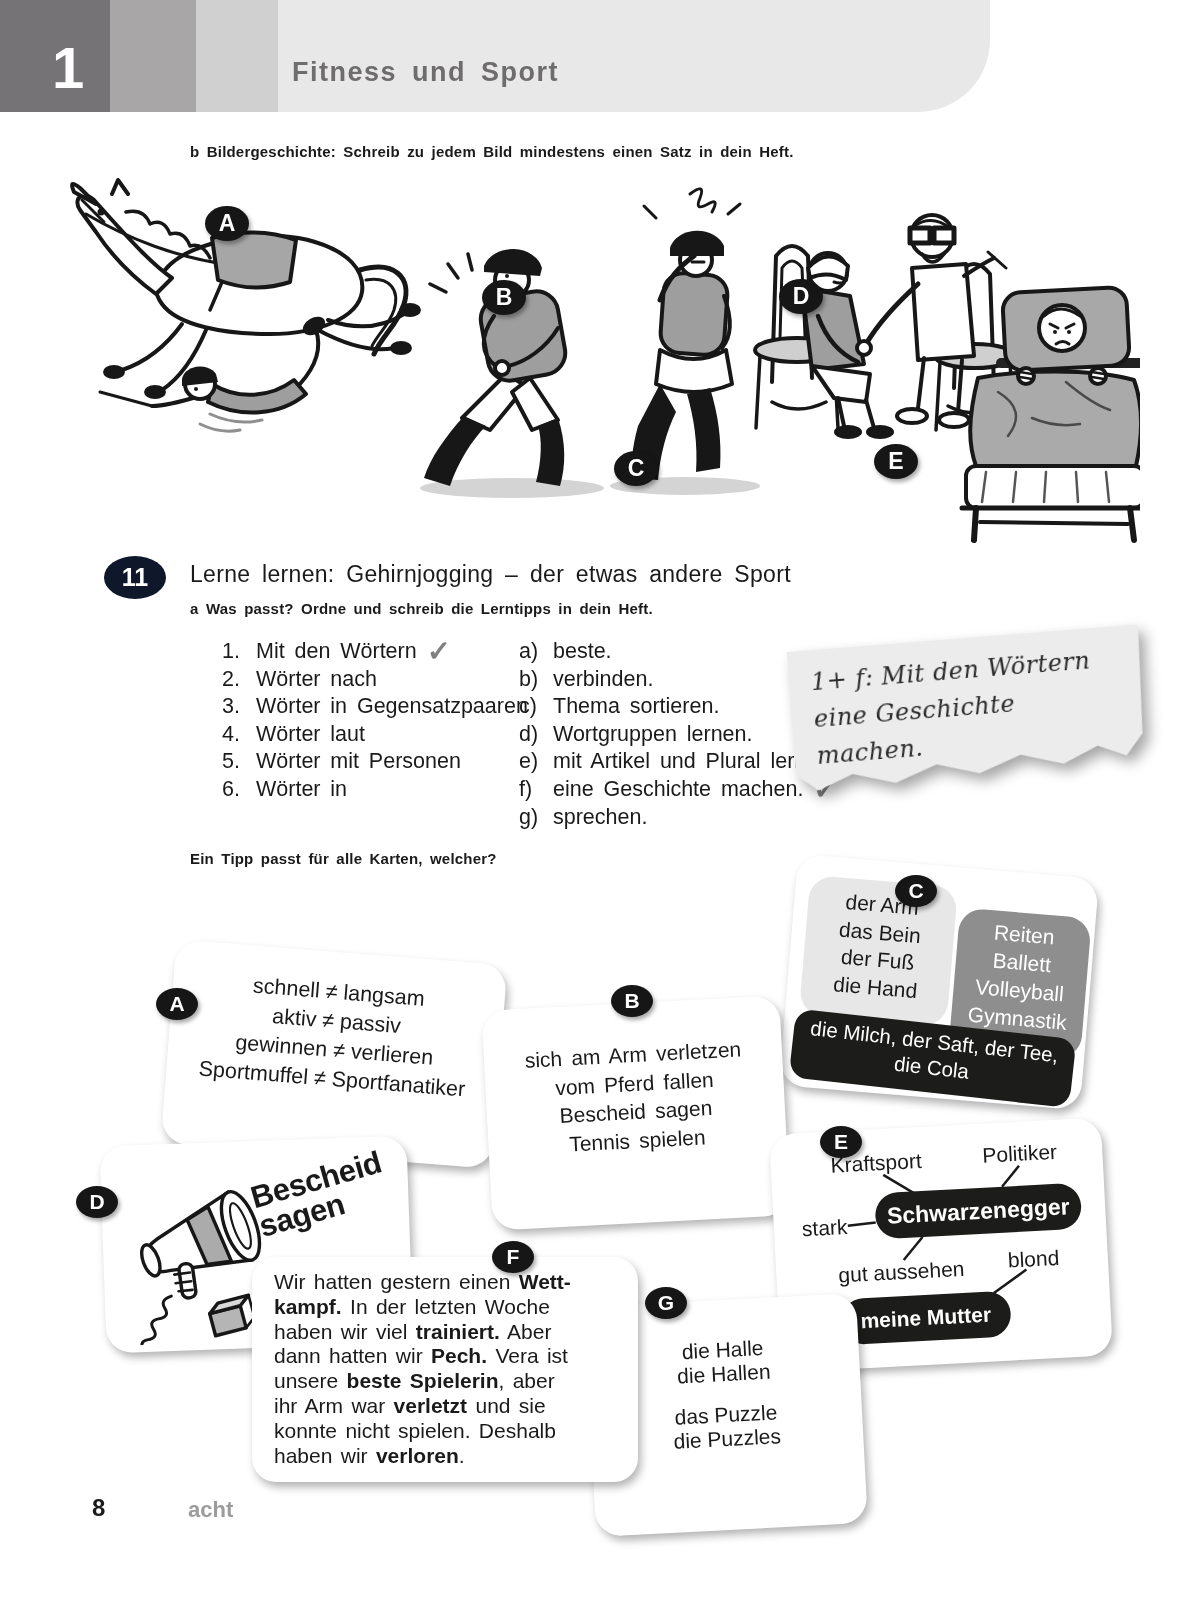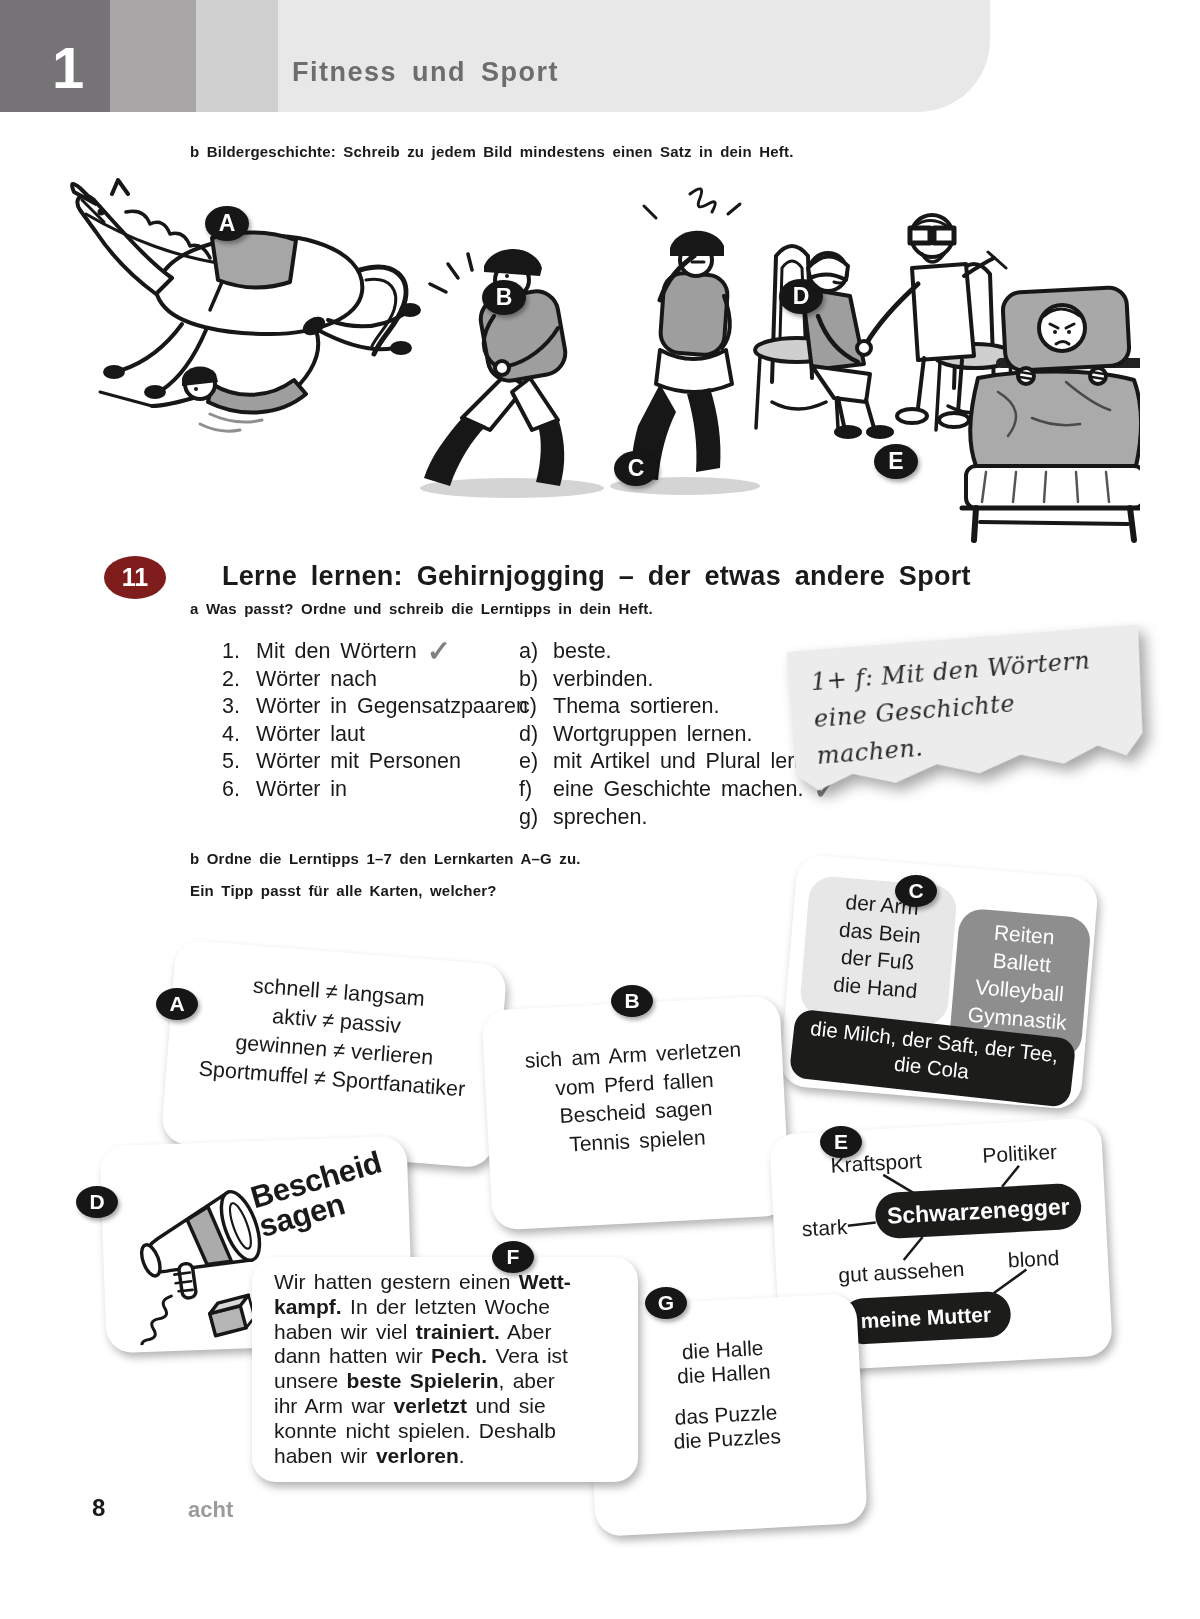--- a/index.html
+++ b/index.html
@@ -23,27 +23,27 @@
 
   
   .comic{position:absolute;left:60px;top:178px;width:1080px;height:368px;}
   .badge{position:absolute;background:#161616;color:#ffffff;font-weight:bold;
          border-radius:50%;display:flex;align-items:center;justify-content:center;
          box-shadow:2px 3px 4px rgba(0,0,0,0.35);z-index:9;}
   .badge.comic-b{width:44px;height:35px;font-size:23px;}
   .badge.card-b{width:42px;height:32px;font-size:21px;}
 
   
-  .ex-badge{position:absolute;left:104px;top:556px;width:62px;height:43px;background:#7f1d1d;
+  .ex-badge{position:absolute;left:104px;top:556px;width:62px;height:43px;background:#0f172a;
             border-radius:50%;color:#fff;font-size:25px;font-weight:bold;
             display:flex;align-items:center;justify-content:center;}
   .ex-badge::before{content:"";position:absolute;left:-14px;top:5px;width:72px;height:43px;
             border:3px solid #a2a0a2;border-radius:50%;transform:rotate(-14deg);z-index:-1;}
-  #ex-title{position:absolute;left:190px;top:561px;font-size:27px;font-weight:bold;
-            word-spacing:0.22em;letter-spacing:0.3px;margin-left:32px;}
+  #ex-title{position:absolute;left:190px;top:561px;font-size:23px;font-weight:normal;
+            word-spacing:0.22em;letter-spacing:0.3px;}
   #ex-sub{left:190px;top:600px;}
 
   .tips{position:absolute;top:638px;font-size:21.5px;}
   #tips-left{left:190px;margin-left:32px;}
   #tips-right{left:519px;}
   .tip-row{height:27.6px;line-height:27.6px;white-space:nowrap;word-spacing:0.18em;}
   .tip-num{display:inline-block;min-width:34px;}
   .check{color:#7f7f7f;font-size:29px;font-weight:bold;margin-left:10px;vertical-align:-3px;}
 
   
@@ -269,21 +269,20 @@
     </div>
 
   <div class="note-wrap">
     <div class="note">
       <div>1+ f: Mit den Wörtern</div>
       <div>eine Geschichte machen.</div>
     </div>
   </div>
 
   <div class="instr" id="instr-b2">
-    <div>b Ordne die Lerntipps 1–7 den Lernkarten A–G zu.</div>
     <div>Ein Tipp passt für alle Karten, welcher?</div>
   </div>
 
   <div class="card" id="card-a">
       <div class="cline">schnell ≠ langsam</div>
       <div class="cline">aktiv ≠ passiv</div>
       <div class="cline">gewinnen ≠ verlieren</div>
       <div class="cline">Sportmuffel ≠ Sportfanatiker</div>
     </div>
   <div class="card" id="card-b">

